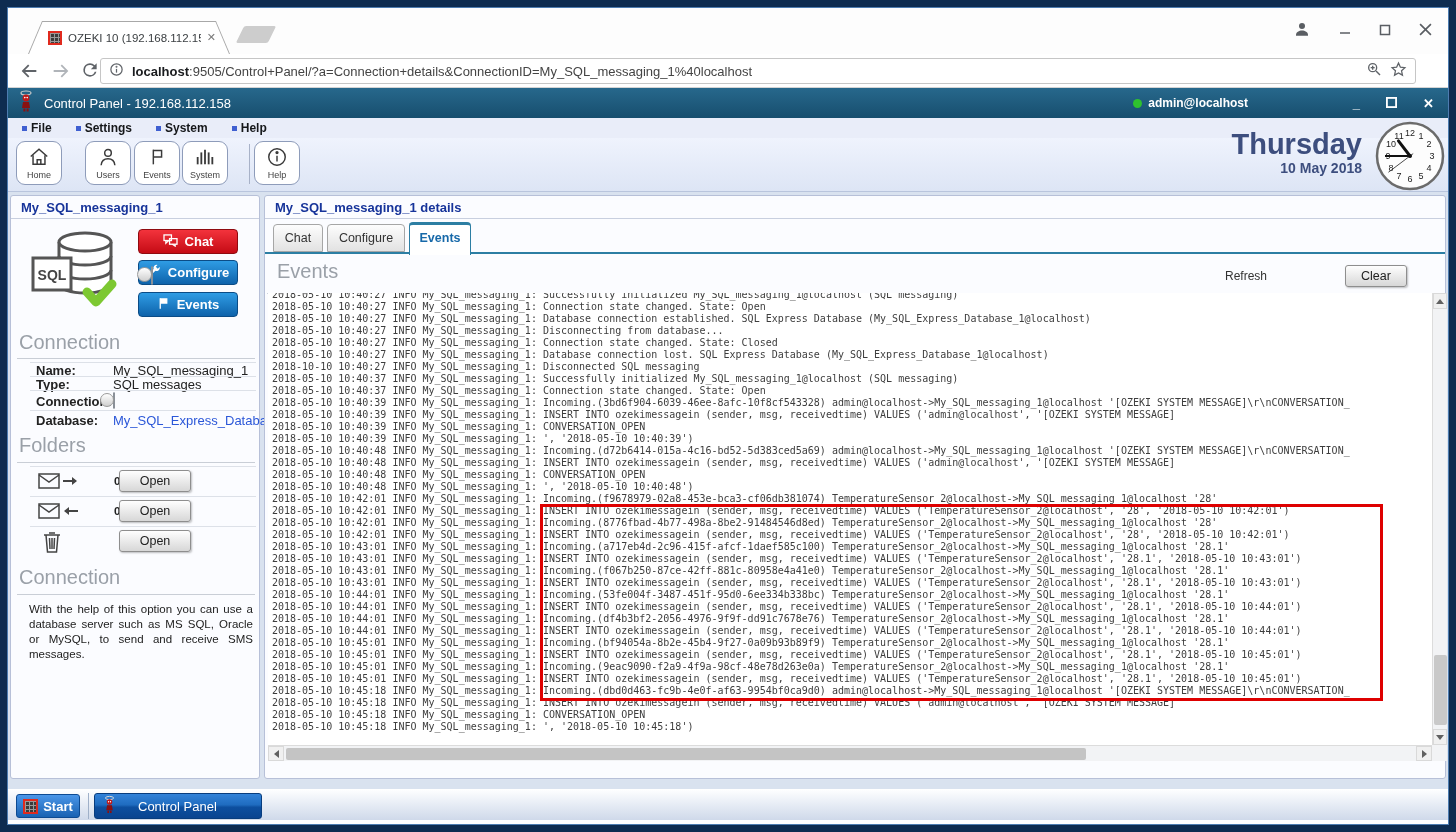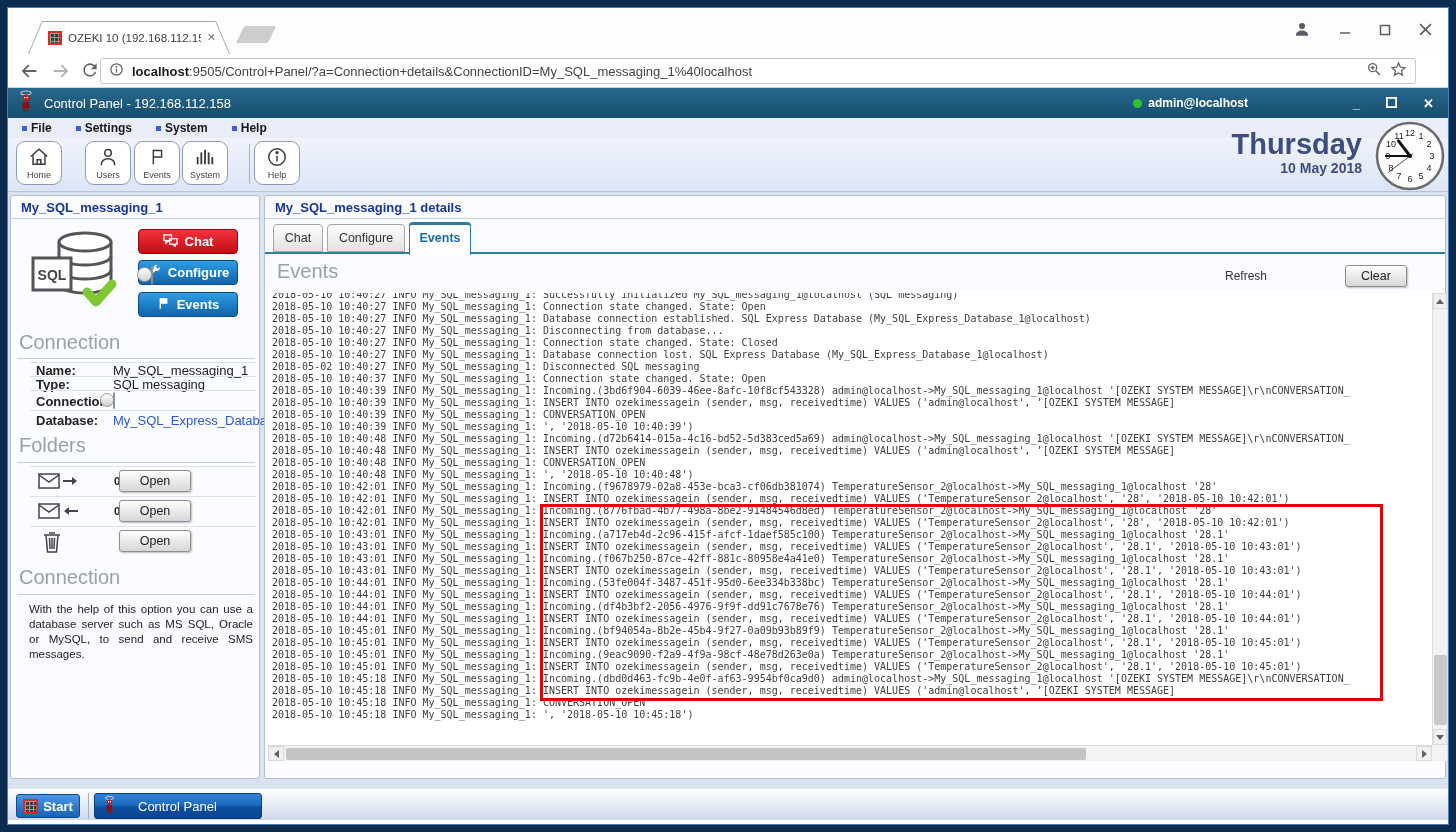--- a/index.html
+++ b/index.html
@@ -348,21 +348,21 @@
 
     <div class="section-h" style="top:135px">Connection</div>
     <div class="section-rule" style="top:162px; width:238px"></div>
 
     <div class="conn-row" style="top:166px">
       <span class="conn-label">Name:</span>
       <span class="conn-val">My_SQL_messaging_1</span>
     </div>
     <div class="conn-row" style="top:180px">
       <span class="conn-label">Type:</span>
-      <span class="conn-val">SQL messaging</span>
+      <span class="conn-val">SQL messages</span>
     </div>
     <div class="conn-row" style="top:194px; height:20px">
       <span class="conn-label" style="top:3px">Connection:</span>
       <span class="toggle abs" style="left:83px; top:2px; width:34px; height:16px;"><span class="knob" style="width:14px; height:14px;"></span></span>
     </div>
     <div class="conn-row" style="top:214px; height:16px">
       <span class="conn-label" style="top:2px">Database:</span>
       <span class="conn-val link" style="top:2px">My_SQL_Express_Database_</span>
     </div>
 
@@ -430,21 +430,22 @@
   </div>
 
   <div class="log-wrap">
     <div class="log-lines">
         <div class="log-line">2018-05-10 10:40:27 INFO My_SQL_messaging_1: Successfully initialized My_SQL_messaging_1@localhost (SQL messaging)</div>
         <div class="log-line">2018-05-10 10:40:27 INFO My_SQL_messaging_1: Connection state changed. State: Open</div>
         <div class="log-line">2018-05-10 10:40:27 INFO My_SQL_messaging_1: Database connection established. SQL Express Database (My_SQL_Express_Database_1@localhost)</div>
         <div class="log-line">2018-05-10 10:40:27 INFO My_SQL_messaging_1: Disconnecting from database...</div>
         <div class="log-line">2018-05-10 10:40:27 INFO My_SQL_messaging_1: Connection state changed. State: Closed</div>
         <div class="log-line">2018-05-10 10:40:27 INFO My_SQL_messaging_1: Database connection lost. SQL Express Database (My_SQL_Express_Database_1@localhost)</div>
-        <div class="log-line">2018-05-02 10:40:27 INFO My_SQL_messaging_1: Disconnected SQL messaging</div>
+        <div class="log-line">2018-10-10 10:40:27 INFO My_SQL_messaging_1: Disconnected SQL messaging</div>
+        <div class="log-line">2018-05-10 10:40:37 INFO My_SQL_messaging_1: Successfully initialized My_SQL_messaging_1@localhost (SQL messaging)</div>
         <div class="log-line">2018-05-10 10:40:37 INFO My_SQL_messaging_1: Connection state changed. State: Open</div>
         <div class="log-line">2018-05-10 10:40:39 INFO My_SQL_messaging_1: Incoming.(3bd6f904-6039-46ee-8afc-10f8cf543328) admin@localhost-&gt;My_SQL_messaging_1@localhost '[OZEKI SYSTEM MESSAGE]\r\nCONVERSATION_</div>
         <div class="log-line">2018-05-10 10:40:39 INFO My_SQL_messaging_1: INSERT INTO ozekimessagein (sender, msg, receivedtime) VALUES ('admin@localhost', '[OZEKI SYSTEM MESSAGE]</div>
         <div class="log-line">2018-05-10 10:40:39 INFO My_SQL_messaging_1: CONVERSATION_OPEN</div>
         <div class="log-line">2018-05-10 10:40:39 INFO My_SQL_messaging_1: ', '2018-05-10 10:40:39')</div>
         <div class="log-line">2018-05-10 10:40:48 INFO My_SQL_messaging_1: Incoming.(d72b6414-015a-4c16-bd52-5d383ced5a69) admin@localhost-&gt;My_SQL_messaging_1@localhost '[OZEKI SYSTEM MESSAGE]\r\nCONVERSATION_</div>
         <div class="log-line">2018-05-10 10:40:48 INFO My_SQL_messaging_1: INSERT INTO ozekimessagein (sender, msg, receivedtime) VALUES ('admin@localhost', '[OZEKI SYSTEM MESSAGE]</div>
         <div class="log-line">2018-05-10 10:40:48 INFO My_SQL_messaging_1: CONVERSATION_OPEN</div>
         <div class="log-line">2018-05-10 10:40:48 INFO My_SQL_messaging_1: ', '2018-05-10 10:40:48')</div>
         <div class="log-line">2018-05-10 10:42:01 INFO My_SQL_messaging_1: Incoming.(f9678979-02a8-453e-bca3-cf06db381074) TemperatureSensor_2@localhost-&gt;My_SQL_messaging_1@localhost '28'</div>

